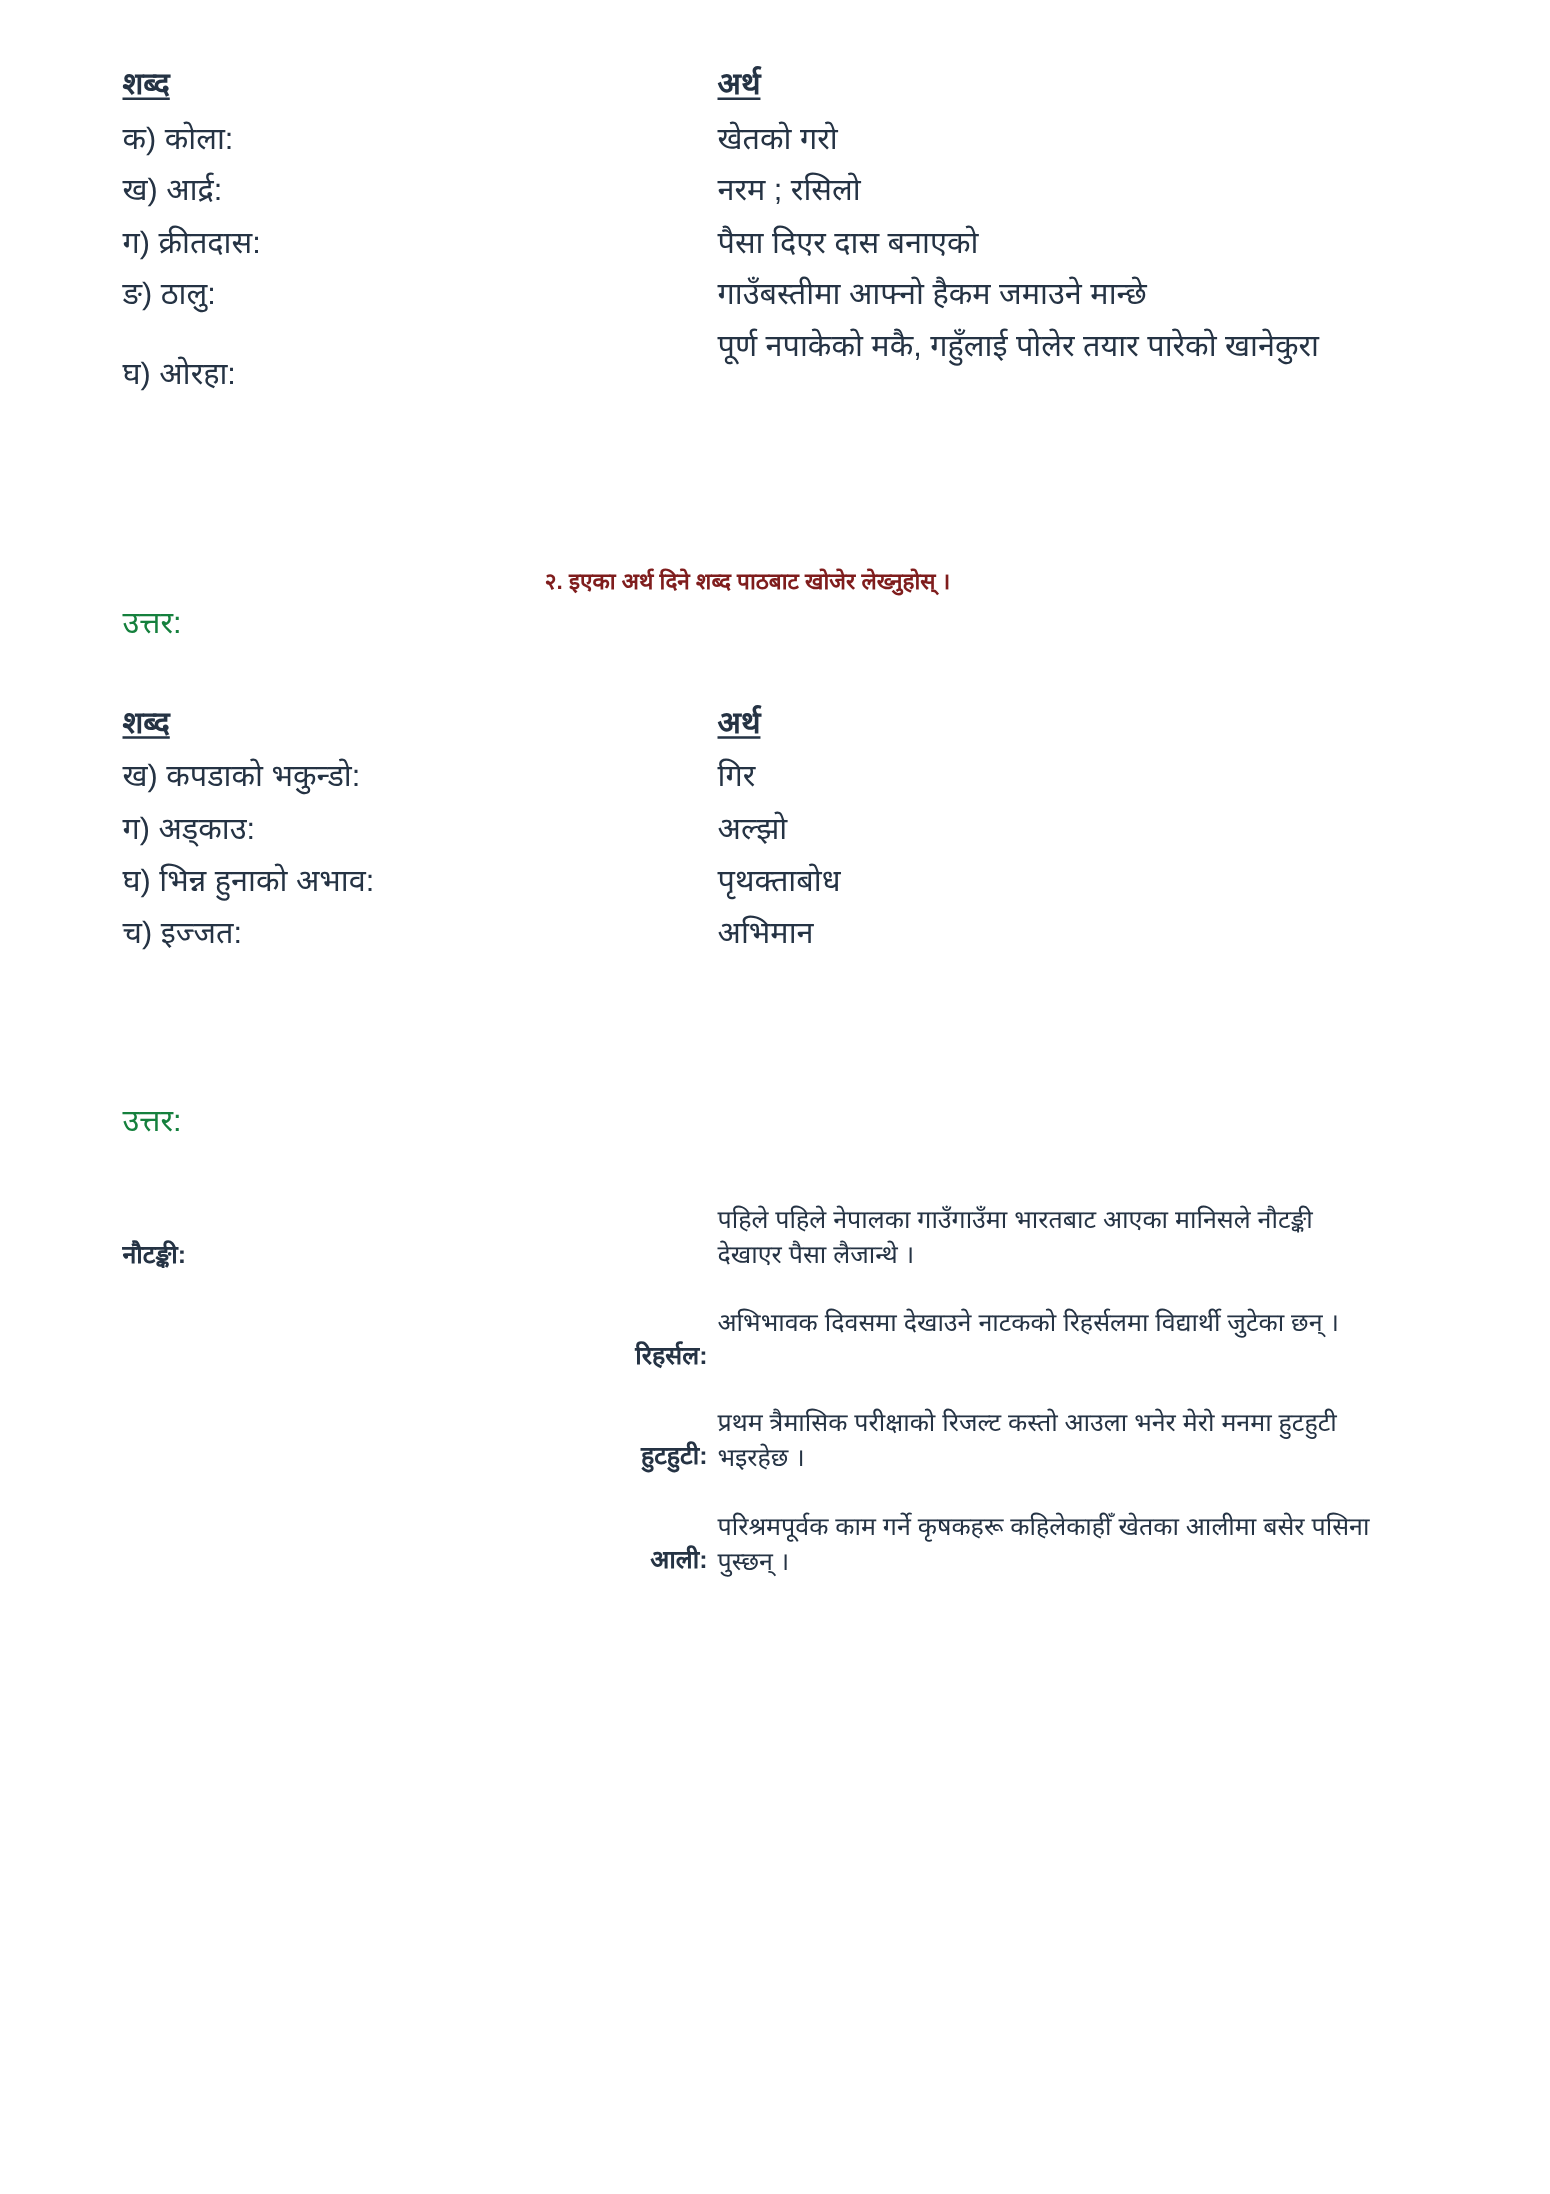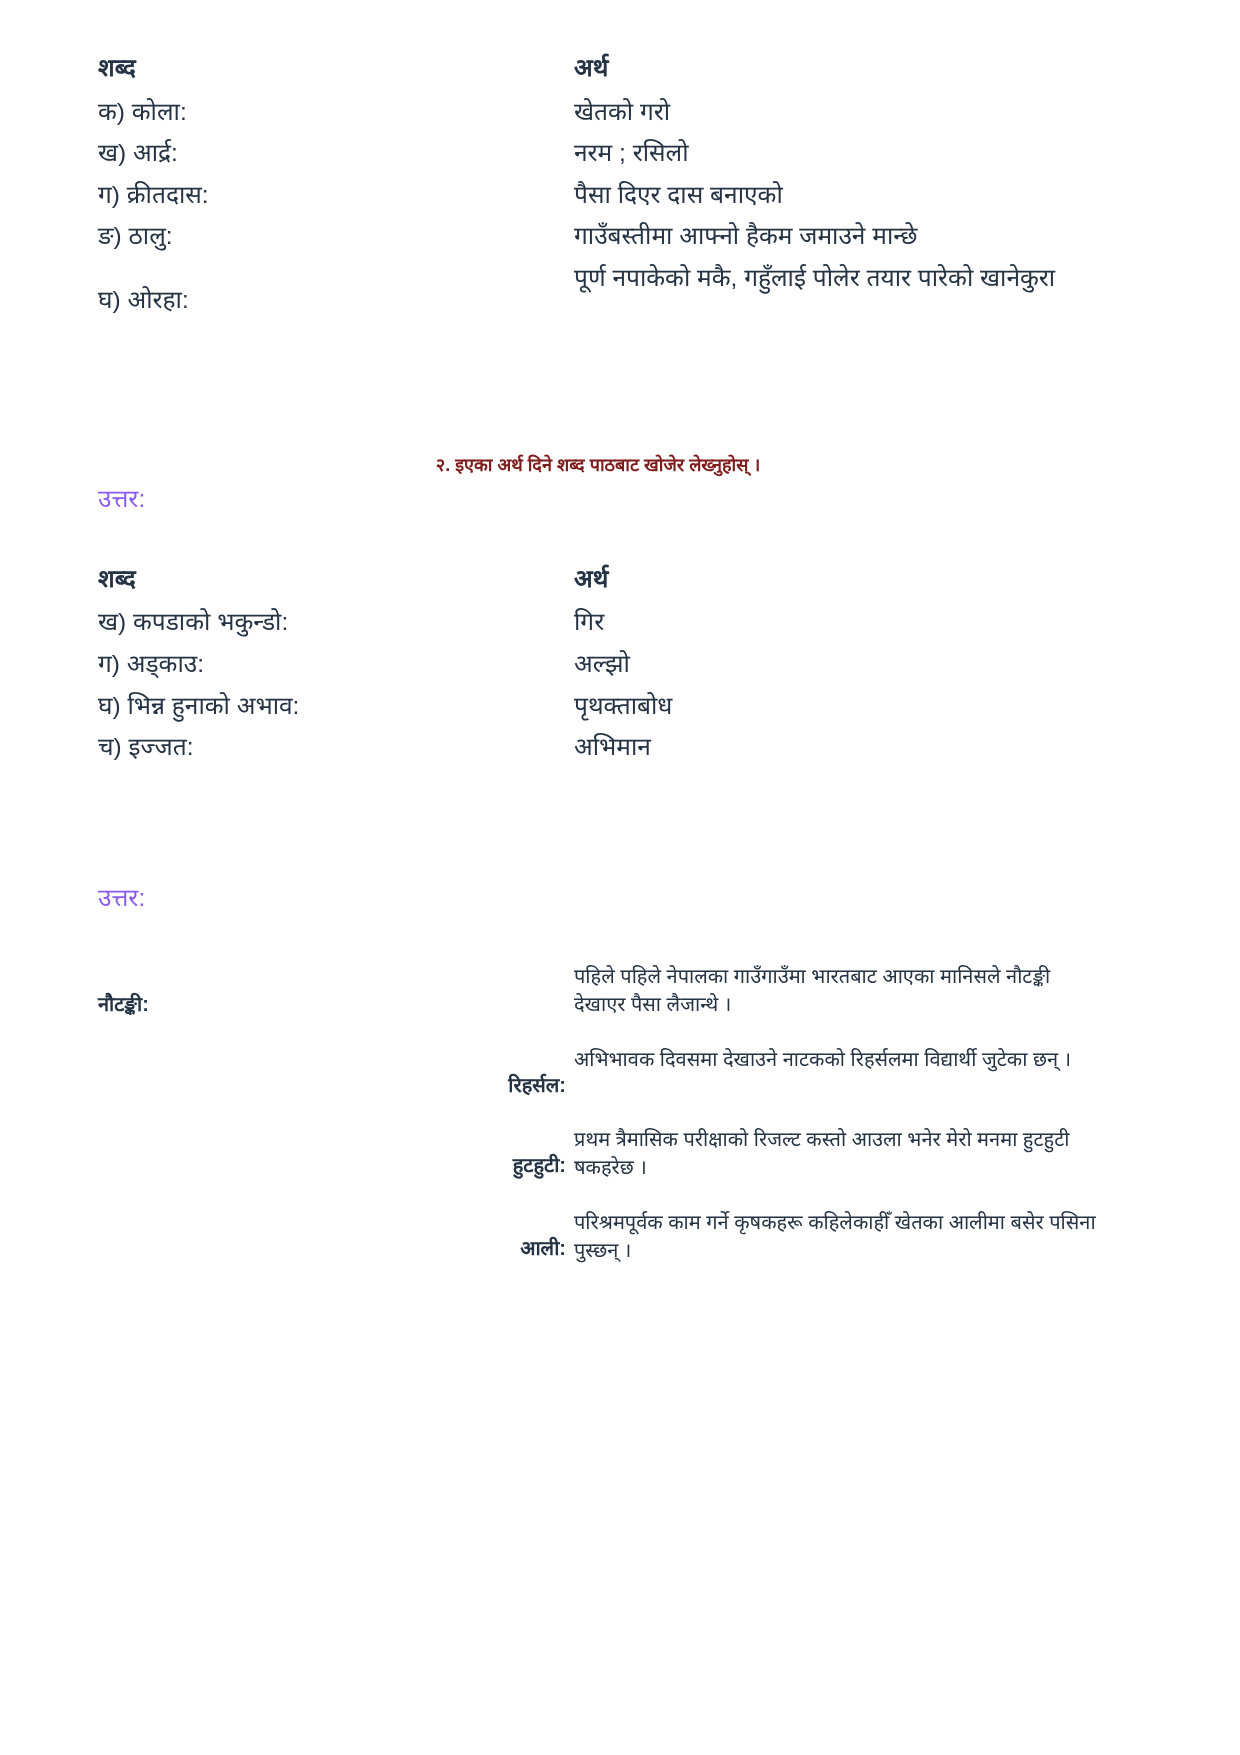--- a/index.html
+++ b/index.html
@@ -42,41 +42,42 @@
     font-size: 24.5px;
     line-height: 1.33;
     color: #253344;
     font-weight: 400;
   }
   .wm-table td.col-word { width: 468px; padding-right: 8px; }
   .wm-table td.col-meaning { width: 532px; }
 
   .wm-table tr.head td {
     font-weight: 700;
+    text-decoration: underline;
     text-underline-offset: 3px;
     padding-bottom: 11px;
   }
 
   
   .wm-table td.align-mid { padding-top: 22px; }
 
   
   .q-heading {
     font-size: 18px;
     font-weight: 700;
     line-height: 1.35;
     color: #7f1d1d;
     margin: 0;
     text-align: center;
   }
   .q-answer {
     font-size: 24.5px;
     font-weight: 400;
     line-height: 1.35;
-    color: #8b5cf6;
+    color: #15803d;
     margin: 4px 0 0 0;
   }
 
   .spacer-xl { height: 128px; }
   .spacer-lg { height: 104px; }
   .spacer-md { height: 48px; }
 
   
   .sent-table {
     width: 100%;
@@ -180,21 +181,21 @@
         <tr>
           <td class="col-term term-pad-2">नौटङ्की:</td>
           <td class="col-sentence">पहिले पहिले नेपालका गाउँगाउँमा भारतबाट आएका मानिसले नौटङ्की देखाएर पैसा लैजान्थे ।</td>
         </tr>
         <tr>
           <td class="col-term term-pad-1">रिहर्सल:</td>
           <td class="col-sentence">अभिभावक दिवसमा देखाउने नाटकको रिहर्सलमा विद्यार्थी जुटेका छन् ।</td>
         </tr>
         <tr>
           <td class="col-term term-pad-1">हुटहुटी:</td>
-          <td class="col-sentence">प्रथम त्रैमासिक परीक्षाको रिजल्ट कस्तो आउला भनेर मेरो मनमा हुटहुटी षकहरेछ ।</td>
+          <td class="col-sentence">प्रथम त्रैमासिक परीक्षाको रिजल्ट कस्तो आउला भनेर मेरो मनमा हुटहुटी भइरहेछ ।</td>
         </tr>
         <tr>
           <td class="col-term term-pad-1">आली:</td>
           <td class="col-sentence">परिश्रमपूर्वक काम गर्ने कृषकहरू कहिलेकाहीँ खेतका आलीमा बसेर पसिना पुस्छन् ।</td>
         </tr>
       </tbody>
     </table>
 
   </div>
 </div>

